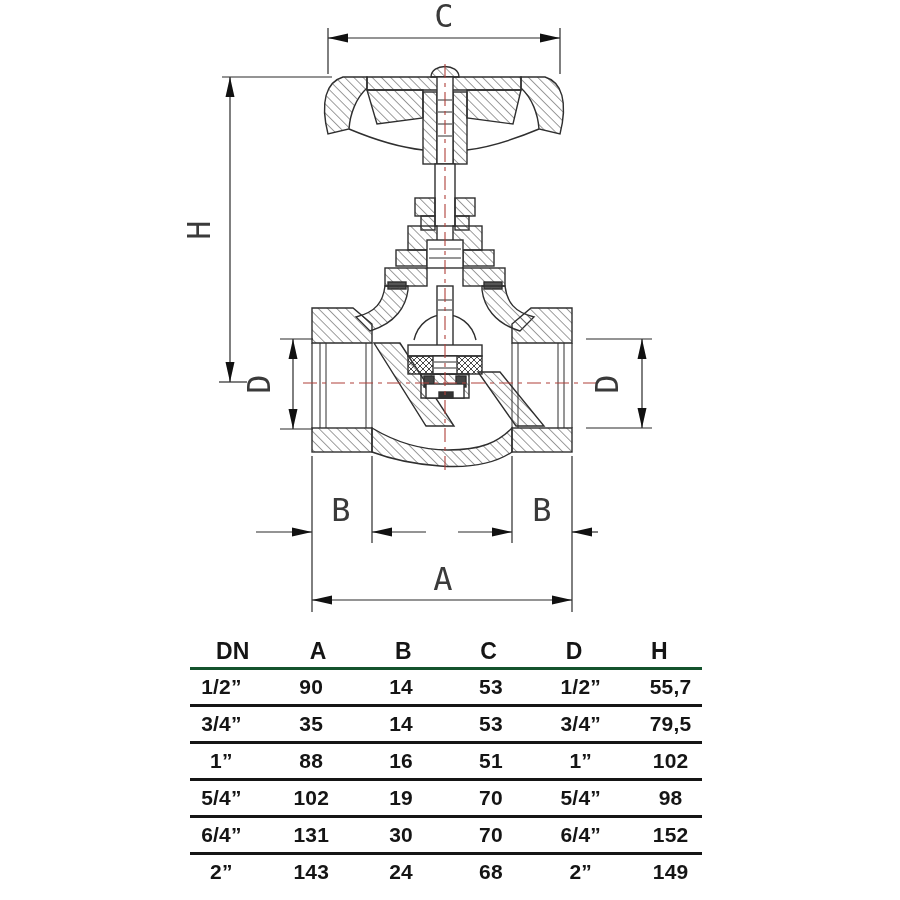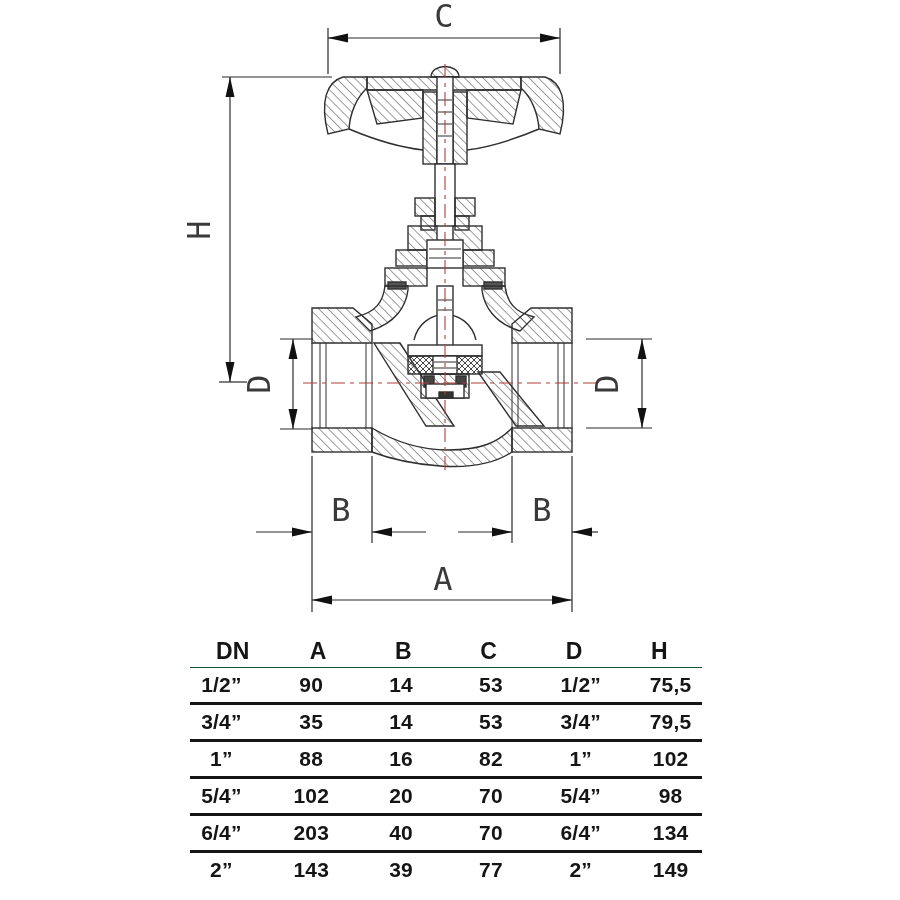--- a/index.html
+++ b/index.html
@@ -2,21 +2,21 @@
 <html><head>
 <meta charset="utf-8">
 <style>
   html,body{margin:0;padding:0;background:#ffffff;}
   .page{position:relative;width:900px;height:900px;background:#ffffff;overflow:hidden;
         font-family:"Liberation Sans",sans-serif;}
   .drawing-svg{position:absolute;left:0;top:0;}
   .dim-label{font-family:"DejaVu Sans Mono",monospace;font-size:32px;fill:#3a3a3a;}
   .dims-table{position:absolute;left:190px;top:636px;width:512px;color:#151515;}
   .thead{display:grid;grid-template-columns:repeat(6,1fr);height:31px;
-         border-bottom:1px solid #14532d;align-items:center;}
+         border-bottom:3px solid #14532d;align-items:center;}
   .thead .cell{font-weight:bold;font-size:23px;text-align:center;}
   .trow{display:grid;grid-template-columns:repeat(6,1fr);height:34px;
         border-bottom:3px solid #151515;align-items:center;gap:27px;}
   .trow:last-child{border-bottom:none;}
   .trow .cell{font-weight:bold;font-size:21px;text-align:center;letter-spacing:0.2px;}
 </style>
 </head>
 <body>
 
 <div class="page">
@@ -198,63 +198,63 @@
       <div class="cell">D</div>
       <div class="cell">H</div>
     </div>
     <div id="table-body">
       <div class="trow">
         <div class="cell">1/2”</div>
         <div class="cell">90</div>
         <div class="cell">14</div>
         <div class="cell">53</div>
         <div class="cell">1/2”</div>
-        <div class="cell">75,5</div>
+        <div class="cell">55,7</div>
       </div>
 
       <div class="trow">
         <div class="cell">3/4”</div>
         <div class="cell">35</div>
         <div class="cell">14</div>
         <div class="cell">53</div>
         <div class="cell">3/4”</div>
         <div class="cell">79,5</div>
       </div>
 
       <div class="trow">
         <div class="cell">1”</div>
         <div class="cell">88</div>
         <div class="cell">16</div>
-        <div class="cell">82</div>
+        <div class="cell">51</div>
         <div class="cell">1”</div>
         <div class="cell">102</div>
       </div>
 
       <div class="trow">
         <div class="cell">5/4”</div>
         <div class="cell">102</div>
-        <div class="cell">20</div>
+        <div class="cell">19</div>
         <div class="cell">70</div>
         <div class="cell">5/4”</div>
         <div class="cell">98</div>
       </div>
 
       <div class="trow">
         <div class="cell">6/4”</div>
-        <div class="cell">203</div>
-        <div class="cell">40</div>
+        <div class="cell">131</div>
+        <div class="cell">30</div>
         <div class="cell">70</div>
         <div class="cell">6/4”</div>
-        <div class="cell">134</div>
+        <div class="cell">152</div>
       </div>
 
       <div class="trow">
         <div class="cell">2”</div>
         <div class="cell">143</div>
-        <div class="cell">39</div>
-        <div class="cell">77</div>
+        <div class="cell">24</div>
+        <div class="cell">68</div>
         <div class="cell">2”</div>
         <div class="cell">149</div>
       </div>
     </div>
 
   </div>
 </div>
 
 </body></html>

